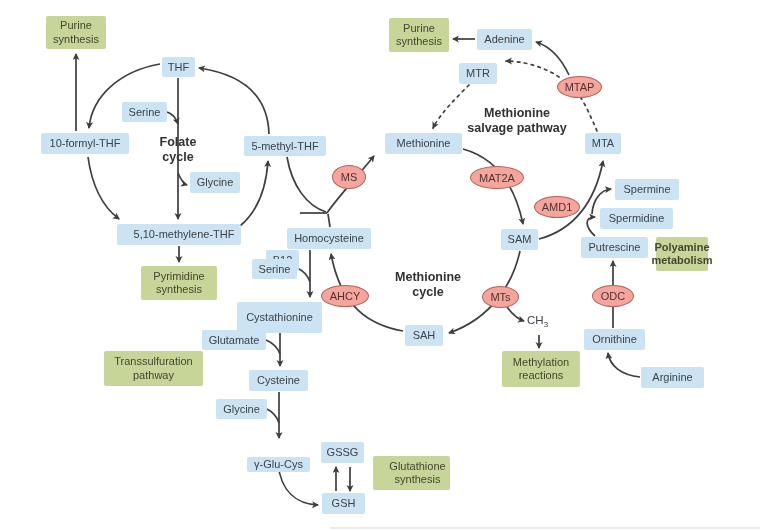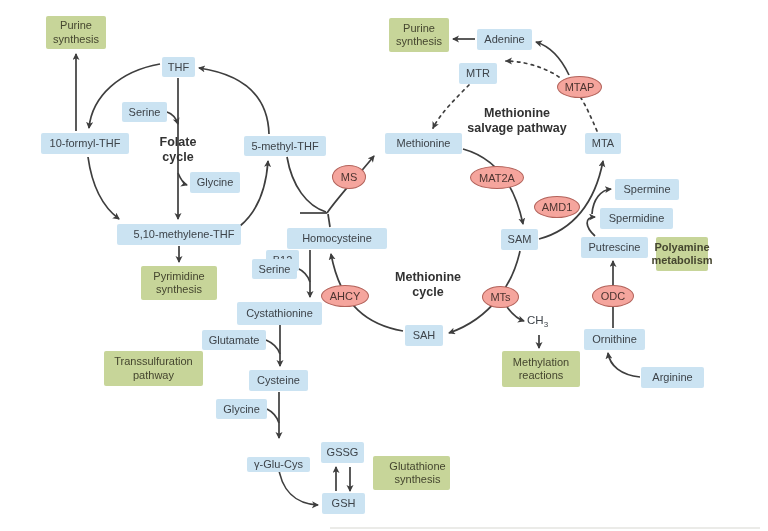--- a/index.html
+++ b/index.html
@@ -85,23 +85,23 @@
   <div class="gbox" style="left:502px;top:351px;width:78px;height:36px;">Methylation reactions</div>
   <div class="gbox" style="left:656px;top:237px;width:52px;height:34px;font-weight:bold;">Polyamine metabolism</div>
 
   <div class="box" style="left:162px;top:57px;width:33px;height:20px;">THF</div>
   <div class="box" style="left:122px;top:102px;width:45px;height:20px;">Serine</div>
   <div class="box" style="left:41px;top:133px;width:88px;height:21px;">10-formyl-THF</div>
   <div class="box" style="left:190px;top:172px;width:50px;height:21px;">Glycine</div>
   <div class="box" style="left:244px;top:136px;width:82px;height:20px;">5-methyl-THF</div>
   <div class="box" style="left:117px;top:224px;width:124px;height:21px;padding-left:10px;">5,10-methylene-THF</div>
   <div class="box" style="left:266px;top:202px;width:33px;height:21px;margin-top:48px;">B12</div>
-  <div class="box" style="left:287px;top:228px;width:100px;height:21px;">Homocysteine</div>
+  <div class="box" style="left:287px;top:228px;width:84px;height:21px;">Homocysteine</div>
   <div class="box" style="left:252px;top:259px;width:45px;height:20px;">Serine</div>
-  <div class="box" style="left:237px;top:302px;width:85px;height:23px;">Cystathionine</div>
+  <div class="box" style="left:237px;top:302px;width:85px;height:31px;">Cystathionine</div>
   <div class="box" style="left:202px;top:330px;width:64px;height:20px;">Glutamate</div>
   <div class="box" style="left:249px;top:370px;width:59px;height:21px;">Cysteine</div>
   <div class="box" style="left:216px;top:399px;width:51px;height:20px;">Glycine</div>
   <div class="box" style="left:247px;top:442px;width:63px;height:15px;margin-top:15px;">γ-Glu-Cys</div>
   <div class="box" style="left:321px;top:442px;width:43px;height:21px;">GSSG</div>
   <div class="box" style="left:322px;top:493px;width:43px;height:21px;">GSH</div>
   <div class="box" style="left:477px;top:29px;width:55px;height:21px;">Adenine</div>
   <div class="box" style="left:459px;top:63px;width:38px;height:21px;">MTR</div>
   <div class="box" style="left:385px;top:133px;width:77px;height:21px;">Methionine</div>
   <div class="box" style="left:585px;top:133px;width:36px;height:21px;">MTA</div>

